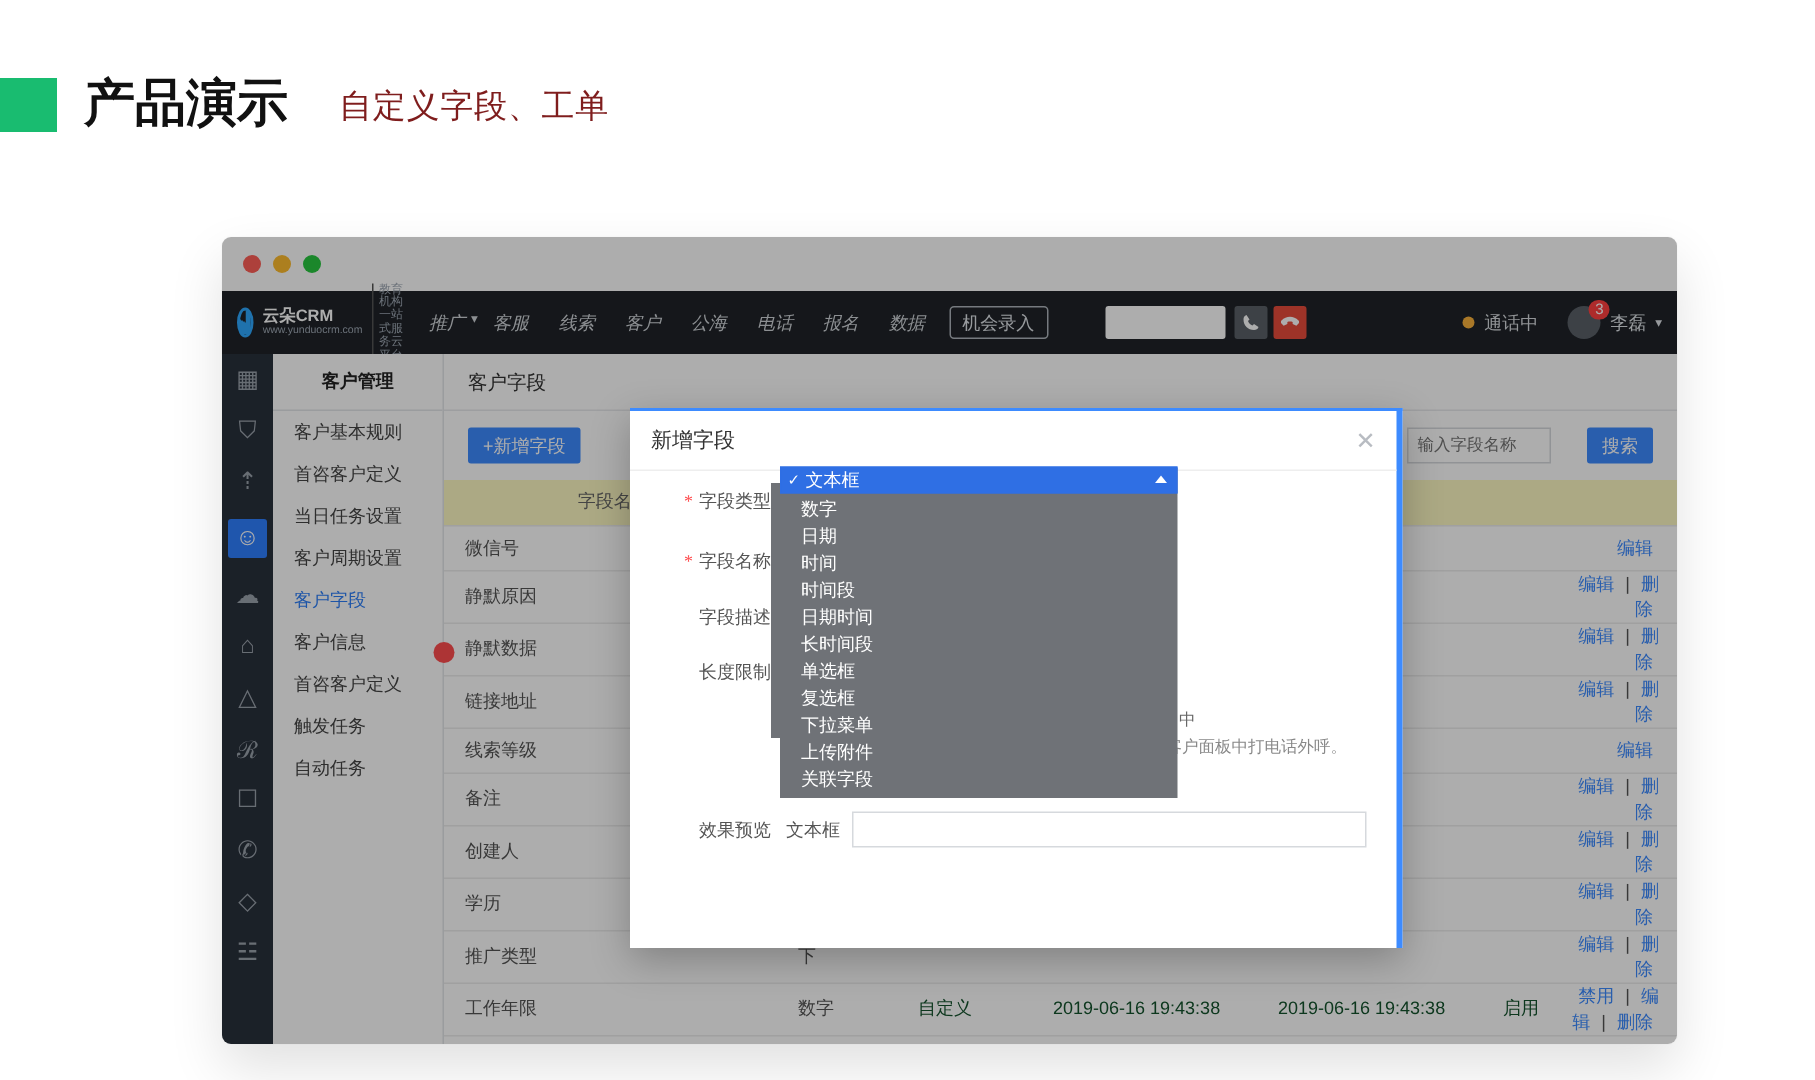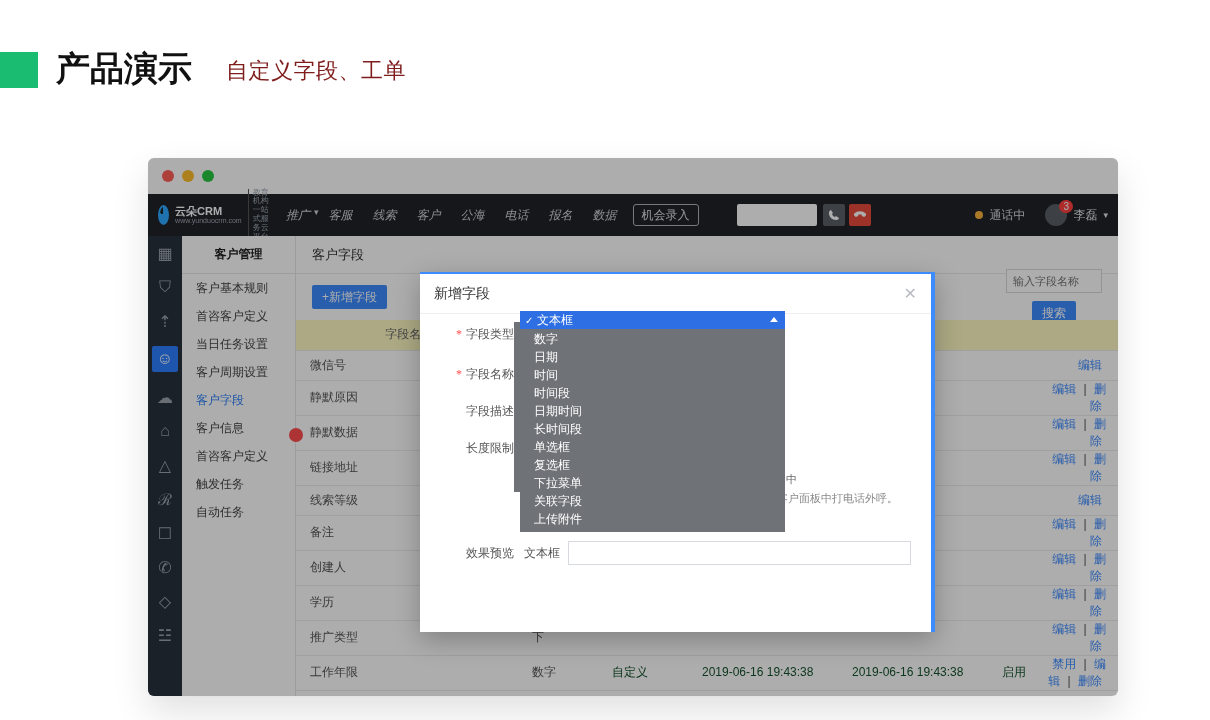--- a/index.html
+++ b/index.html
@@ -88,21 +88,21 @@
   .side-li.active{ color:#2d7ef7; }
   .side-badge{ position:absolute; right:-8px; top:192px; width:14px;height:14px;
     background:#ff4d4f; border-radius:7px; }
 
   .main { flex:1; background:#fff; display:flex; flex-direction:column; }
   .main-head{ height:38px; display:flex; align-items:center;
     padding-left:16px; font-size:13px; color:#333; border-bottom:1px solid #e7e9ec;}
   .toolbar{ height:46px; display:flex; align-items:center; padding:0 16px; gap:10px;}
   .btn-primary{ background:#3d8bff; color:#fff; border:none; height:24px;
     border-radius:2px; padding:0 10px; font-size:12px; cursor:pointer;}
-  .right-tools{ margin-left:auto; display:flex; gap:8px; align-items:center;flex-direction:column;}
+  .right-tools{ margin-left:auto; display:flex; gap:24px; align-items:center;}
   .search-inp{ height:24px; width:96px; border:1px solid #d6d9dd; font-size:11px;
     padding:0 6px; color:#999;}
   .btn-mini{ background:#3d8bff; color:#fff; height:24px; padding:0 10px;
     border:none; border-radius:2px; font-size:12px;}
 
   table.grid{ width:100%; border-collapse:collapse; font-size:12px;}
   .grid th, .grid td{ border-bottom:1px solid #ececec; height:30px;
     text-align:left; padding-left:14px; color:#555;}
   .grid th{ background:#fef9c3; color:#666; font-weight:500;text-align:center;}
   .sort-ic{ font-size:10px; color:#3d8bff; margin-left:2px;}
@@ -391,16 +391,16 @@
       <li>文本段落</li>
       <li>数字</li>
       <li>日期</li>
       <li>时间</li>
       <li>时间段</li>
       <li>日期时间</li>
       <li>长时间段</li>
       <li>单选框</li>
       <li>复选框</li>
       <li>下拉菜单</li>
+      <li>上传附件</li>
       <li>关联字段</li>
-      <li>上传附件</li>
     </ul>
 </div>
 
 </body></html>

